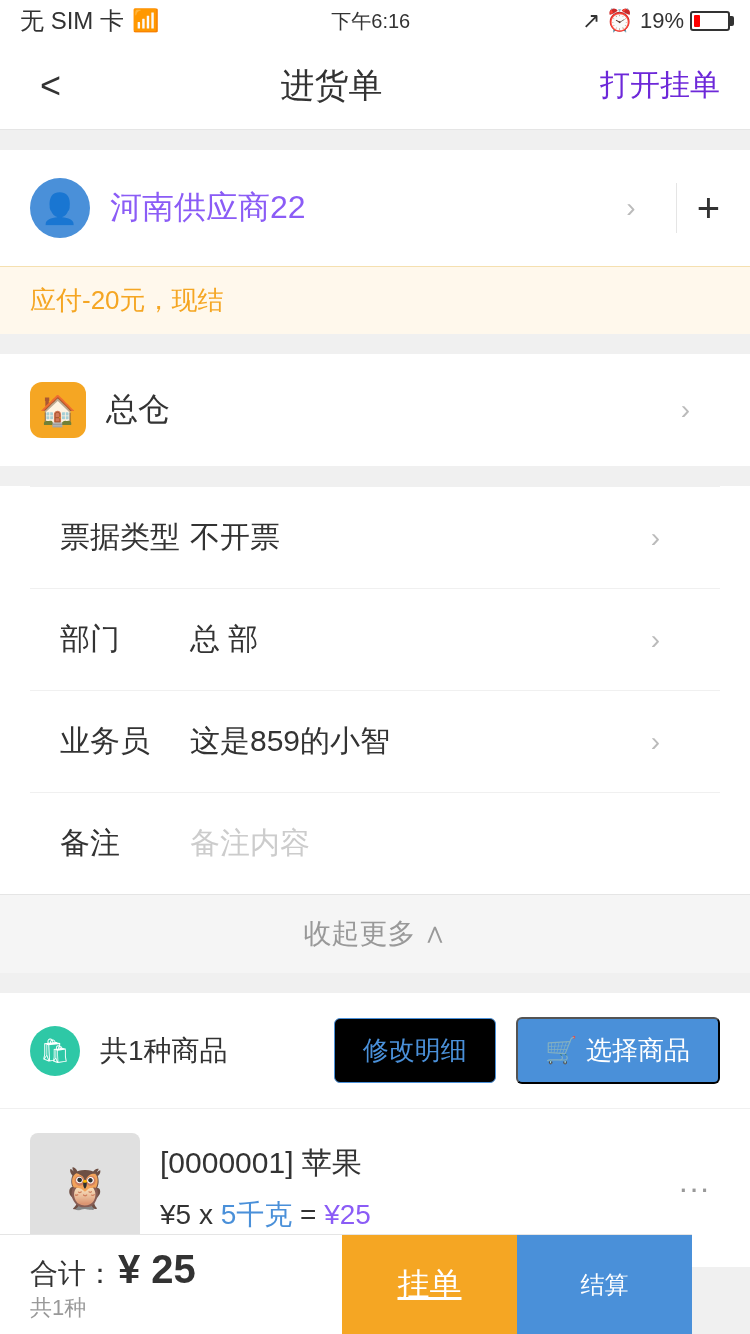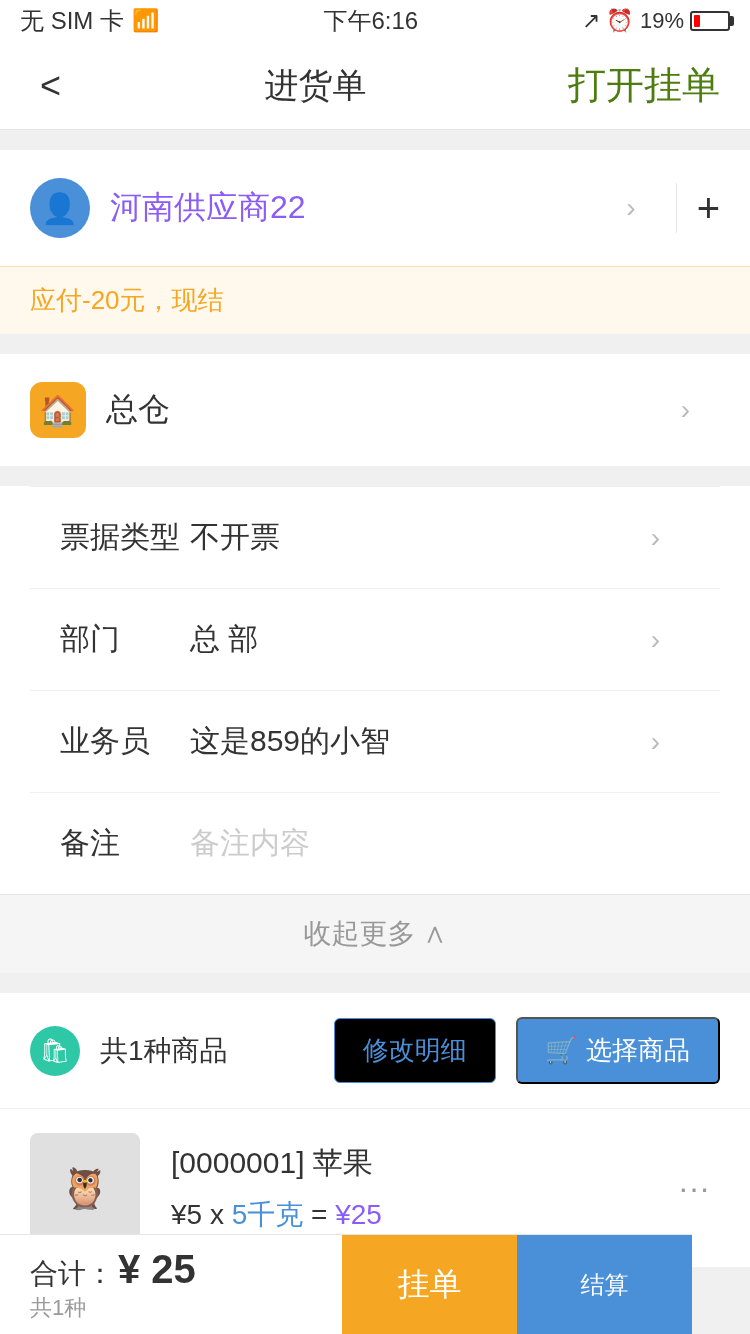--- a/index.html
+++ b/index.html
@@ -18,21 +18,21 @@
       height: 42px;
       background: #fff;
       display: flex;
       align-items: center;
       justify-content: space-between;
       padding: 0 20px;
       font-size: 24px;
       color: #333;
     }
     .status-left { display: flex; align-items: center; gap: 8px; }
-    .status-center { font-size: 24px; font-weight: 500; }
+    .status-center { font-size: 20px; font-weight: 500; }
     .status-right { display: flex; align-items: center; gap: 6px; font-size: 22px; }
     .battery-icon {
       width: 40px; height: 20px;
       border: 2px solid #333;
       border-radius: 3px;
       position: relative;
       display: inline-flex;
       align-items: center;
       padding: 2px;
     }
@@ -69,22 +69,22 @@
       color: #333;
       cursor: pointer;
       padding: 10px;
     }
     .nav-title {
       font-size: 34px;
       font-weight: 500;
       color: #333;
     }
     .nav-action {
-      font-size: 38px;
-      color: #4d7c0f;
+      font-size: 30px;
+      color: #6d28d9;
       cursor: pointer;
       margin-left: 8px;
     }
 
     
     .section-gap {
       height: 20px;
       background: #f0f0f0;
     }
 
@@ -271,21 +271,20 @@
       border-radius: 8px;
       display: flex;
       align-items: center;
       justify-content: center;
       flex-shrink: 0;
       color: #aaa;
       font-size: 48px;
     }
     .product-info {
       flex: 1;
-      margin-left: 11px;
     }
     .product-name {
       font-size: 30px;
       color: #333;
       margin-bottom: 12px;
     }
     .product-price {
       font-size: 28px;
       color: #333;
     }
@@ -332,20 +331,21 @@
     }
     .btn-hang {
       width: 175px;
       background: #f5a623;
       color: #fff;
       font-size: 32px;
       display: flex;
       align-items: center;
       justify-content: center;
       cursor: pointer;
+      text-decoration: underline;
     }
     .btn-settle {
       width: 175px;
       background: #4a90d9;
       color: #fff;
       font-size: 24px;
       display: flex;
       align-items: center;
       justify-content: center;
       cursor: pointer;

